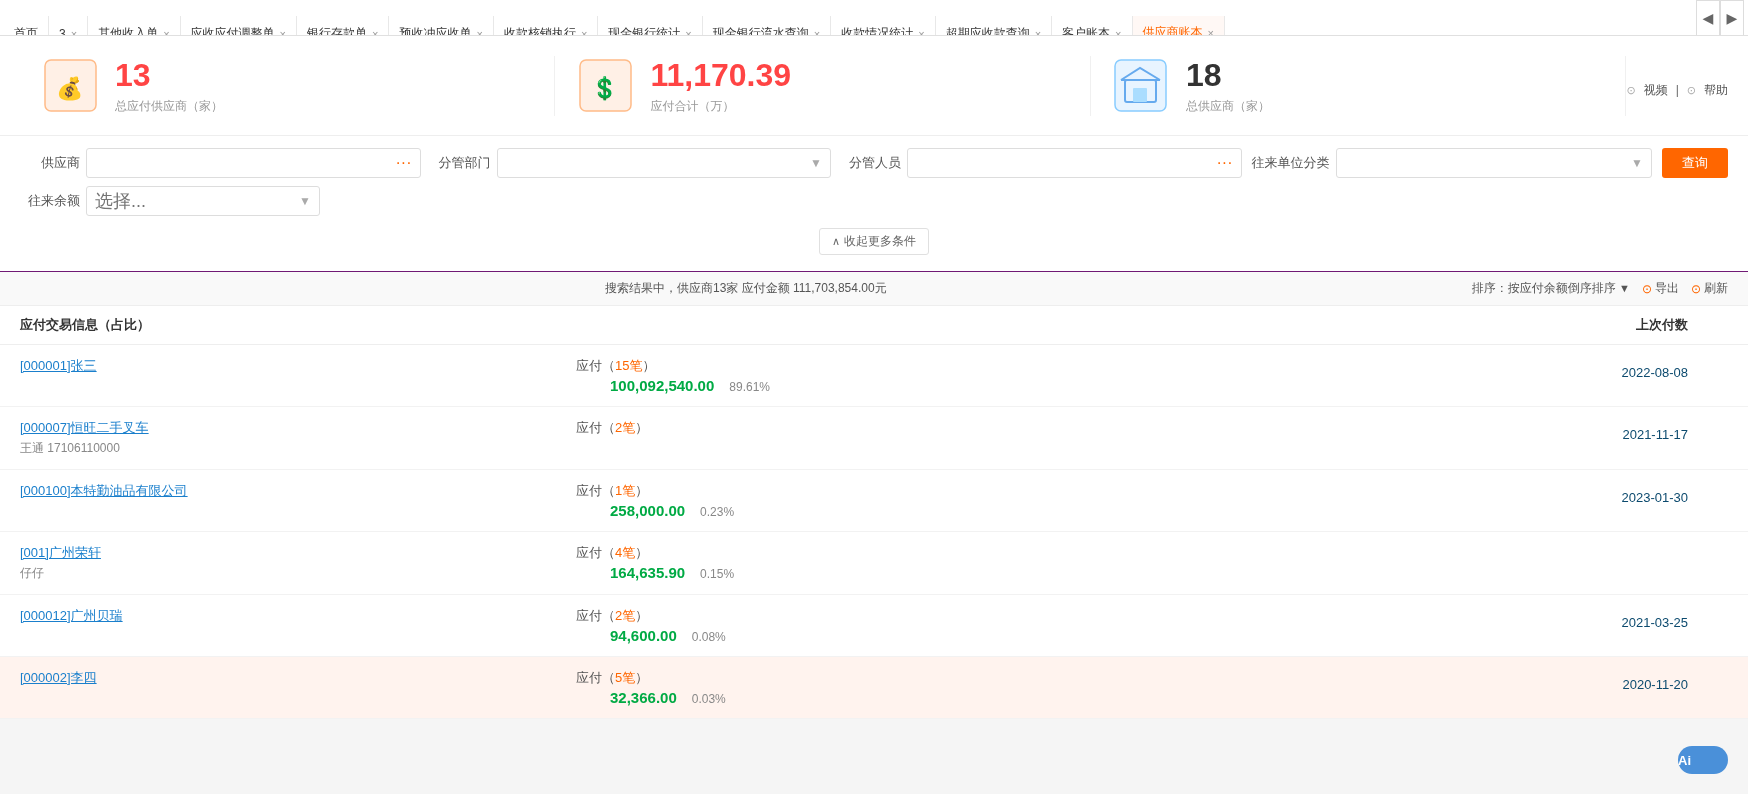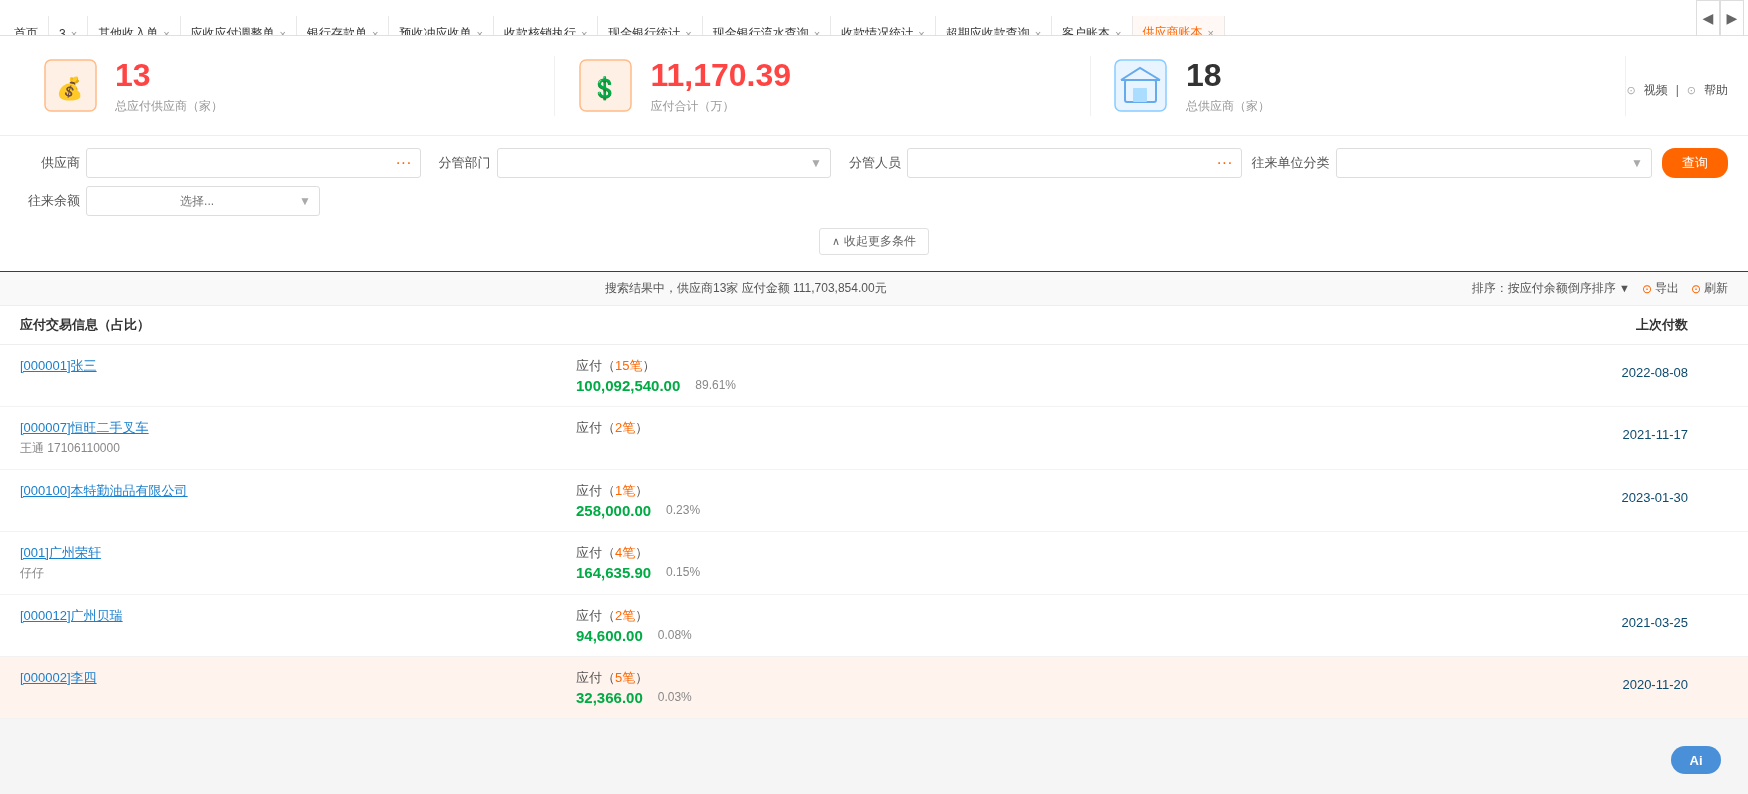--- a/index.html
+++ b/index.html
@@ -43,27 +43,27 @@
     }
     .filter-row { display: flex; align-items: center; margin-bottom: 8px; gap: 10px; }
     .filter-row:last-child { margin-bottom: 0; }
     .filter-item { display: flex; align-items: center; gap: 6px; flex: 1; }
     .filter-label { font-size: 13px; color: #555; white-space: nowrap; min-width: 60px; text-align: right; }
     .filter-input-wrap {
       flex: 1; border: 1px solid #ddd; border-radius: 3px; height: 30px;
       display: flex; align-items: center; padding: 0 8px; background: #fff; position: relative;
     }
     .filter-input-wrap input {
-      border: none; outline: none; width: 100%; font-size: 12px; color: #333; background: transparent; text-align: center;
+      border: none; outline: none; width: 100%; font-size: 18px; color: #333; background: transparent;
     }
     .filter-input-wrap .dots { color: #ff6600; font-size: 16px; cursor: pointer; }
     .filter-input-wrap .dropdown-arrow { color: #aaa; font-size: 12px; cursor: pointer; }
     .search-btn {
       background: #ff6600; color: #fff; border: none; padding: 6px 20px;
-      border-radius: 13px; cursor: pointer; font-size: 13px; height: 30px;
+      border-radius: 3px; cursor: pointer; font-size: 13px; height: 30px;
     }
     .collapse-btn {
       display: flex; align-items: center; justify-content: center; gap: 4px;
       font-size: 12px; color: #666; cursor: pointer; padding: 4px 12px;
       border: 1px solid #e0e0e0; border-radius: 3px; background: #fff; margin: 4px auto; width: fit-content;
     }
 
     
     .result-bar {
       display: flex; align-items: center; background: #f9f9f9; border-bottom: 1px solid #eee;
@@ -88,21 +88,21 @@
       display: flex; border-bottom: 1px solid #f2f2f2; padding: 12px 20px;
       align-items: flex-start; min-height: 60px;
     }
     .table-row.highlighted { background: #fff3ee; }
 
     .supplier-link { color: #1a7fcc; text-decoration: underline; cursor: pointer; font-size: 13px; }
     .supplier-sub { font-size: 12px; color: #888; margin-top: 3px; }
     .trans-title { font-size: 13px; color: #555; }
     .trans-amount { font-size: 15px; color: #00aa44; font-weight: bold; margin-top: 2px; cursor: pointer; }
     .trans-percent { font-size: 12px; color: #888; margin-left: 15px; }
-    .trans-row { display: flex; align-items: center; }
+    .trans-row { display: flex; align-items: flex-end; margin-left: 34px; }
 
     .last-pay { font-size: 13px; color: #0c4a6e; text-align: right; padding-right: 40px; padding-top: 8px; }
   </style>
 </head>
 <body>
 
 <div class="top-nav">
   <div class="nav-tab">
     <span>首页</span>
   </div>
@@ -385,15 +385,15 @@
       </div>
       <div class="trans-row">
         <span class="trans-amount">32,366.00</span>
         <span class="trans-percent">0.03%</span>
       </div>
     </div>
     <div class="col-lastpay last-pay">2020-11-20</div>
   </div>
 </div>
 
-<div style="position:fixed; bottom:20px; right:27px; background:#4a90d9; color:#fff; width:50px; height:28px; border-radius:14px; display:flex; align-items:center; justify-content:center; font-size:13px; font-weight:bold; cursor:pointer;">
+<div style="position:fixed; bottom:20px; right:20px; background:#4a90d9; color:#fff; width:50px; height:28px; border-radius:14px; display:flex; align-items:center; justify-content:flex-start; font-size:13px; font-weight:bold; cursor:pointer;">
   <span>Ai</span>
 </div>
 
 </body></html>

